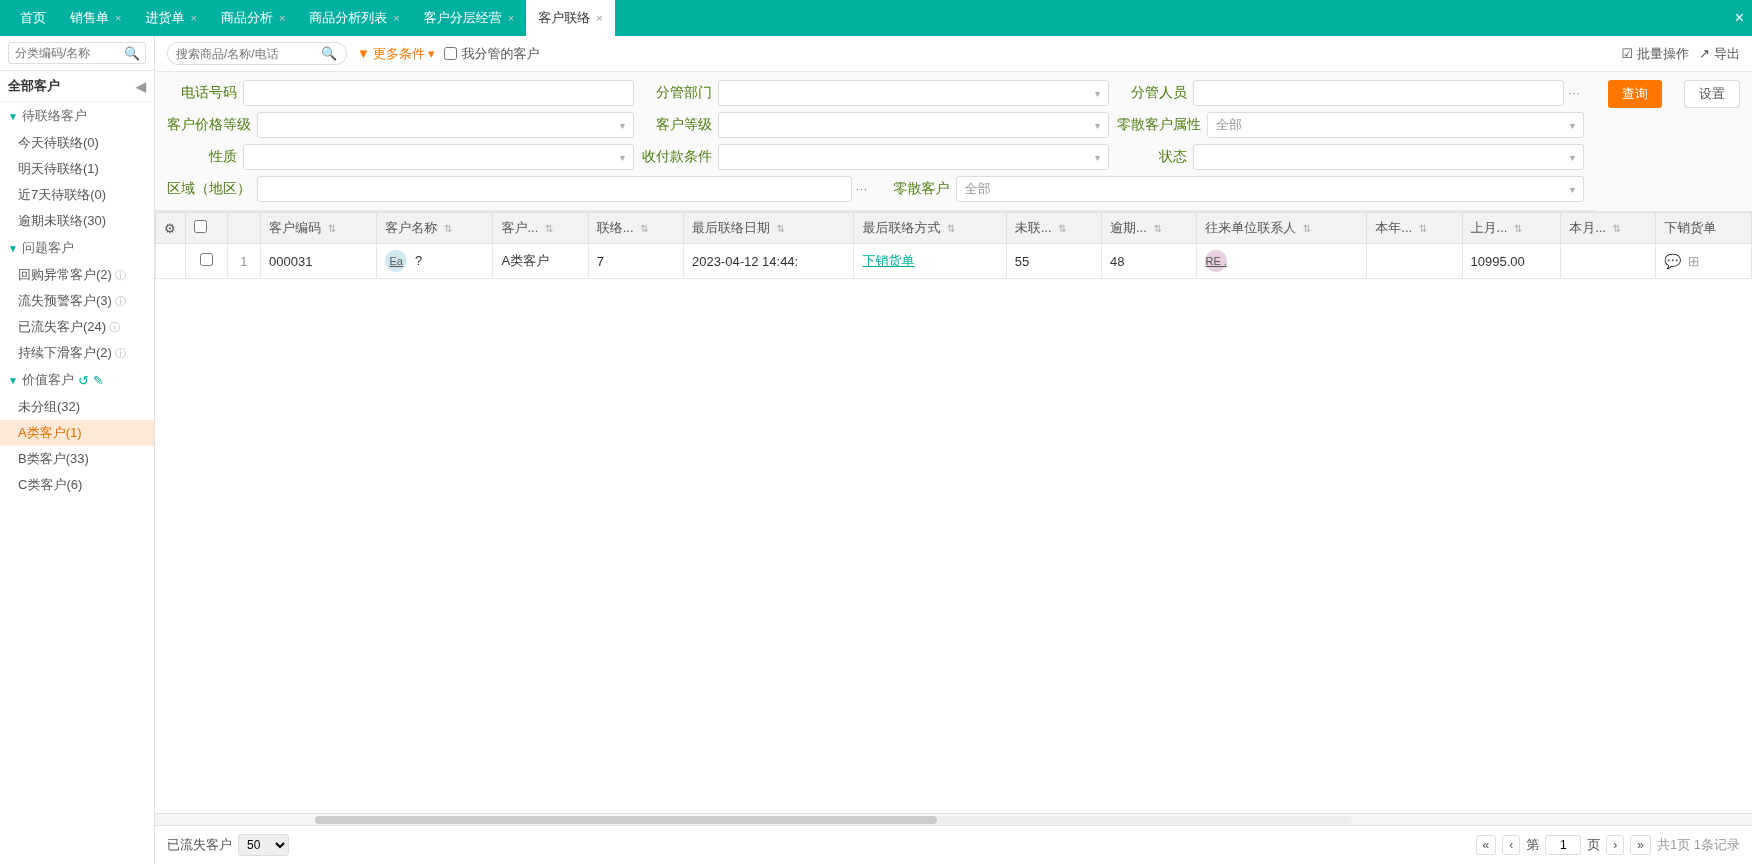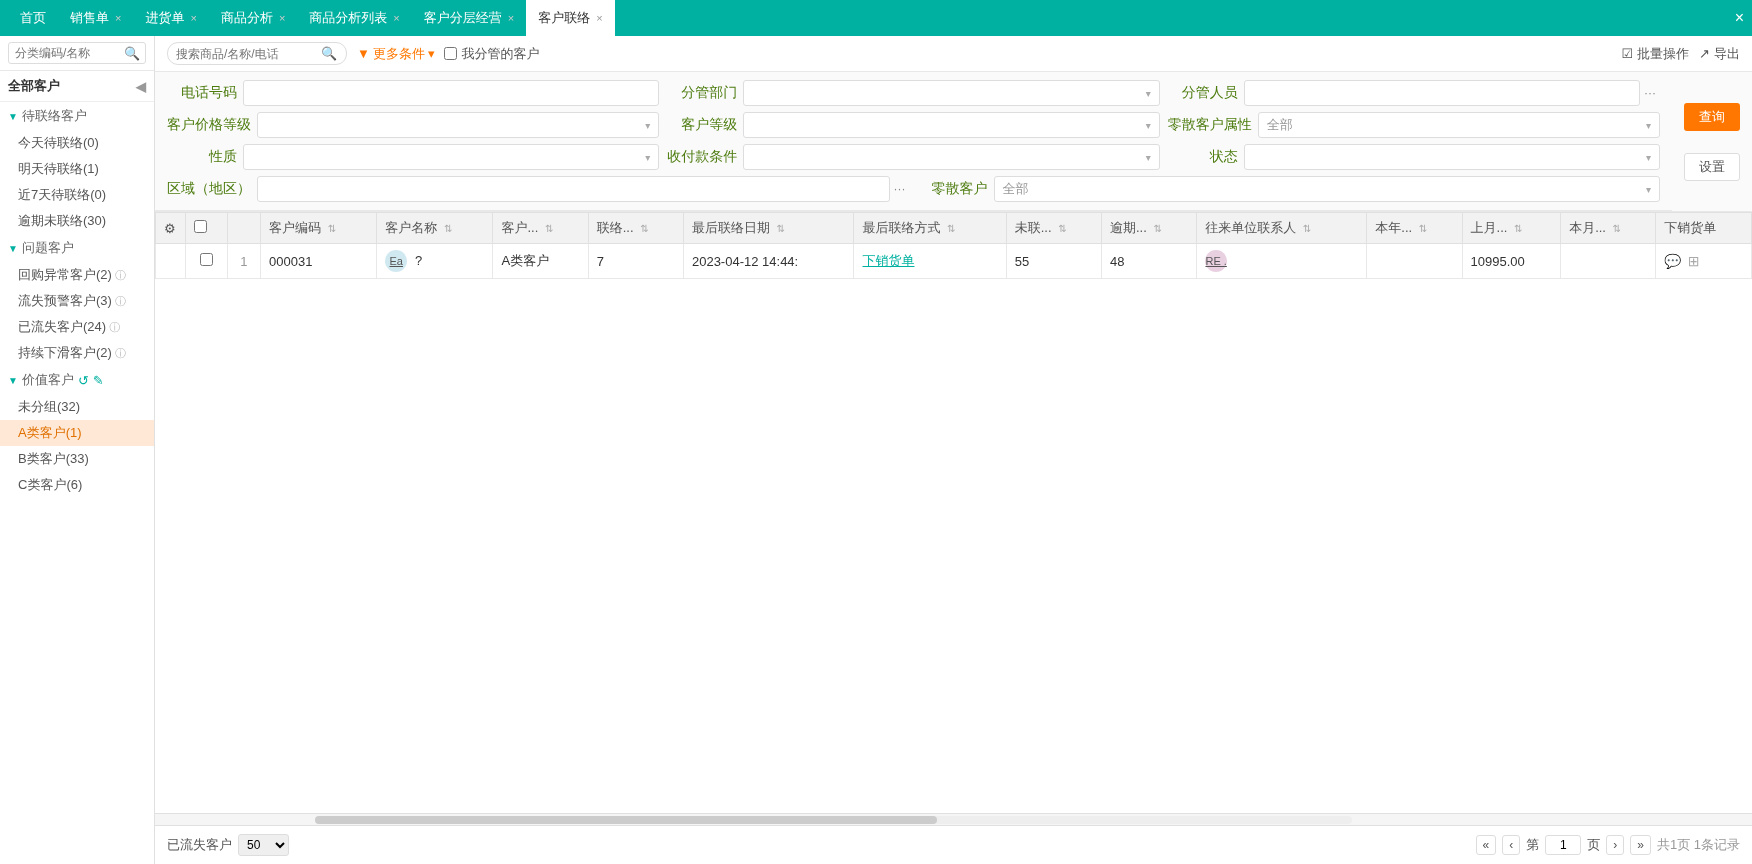--- a/index.html
+++ b/index.html
@@ -420,21 +420,21 @@
           </div>
           <div class="filter-field">
             <span class="filter-label">零散客户</span>
             <div class="filter-select" style="flex:1;">
               <span>全部</span>
               <span class="arrow">▾</span>
             </div>
           </div>
         </div>
       </div>
-      <div style="display:flex; flex-direction:column; justify-content:center; padding:8px 12px; gap:22px;">
+      <div style="display:flex; flex-direction:row; justify-content:center; padding:8px 12px; gap:22px;">
         <button class="btn-query">查询</button>
         <button class="btn-setting">设置</button>
       </div>
     </div>
 
     <div class="table-container">
       <table class="data-table">
         <thead>
           <tr>
             <th class="gear-col">⚙</th>

